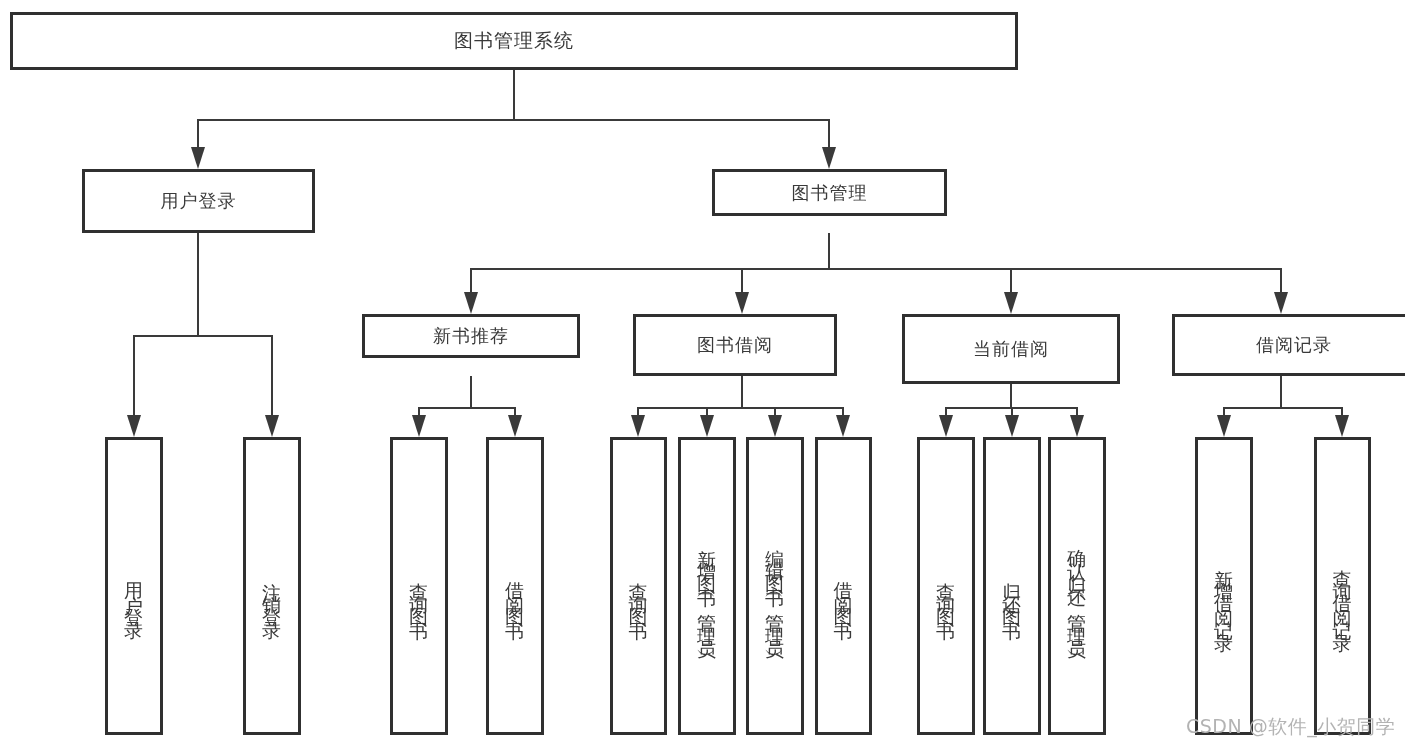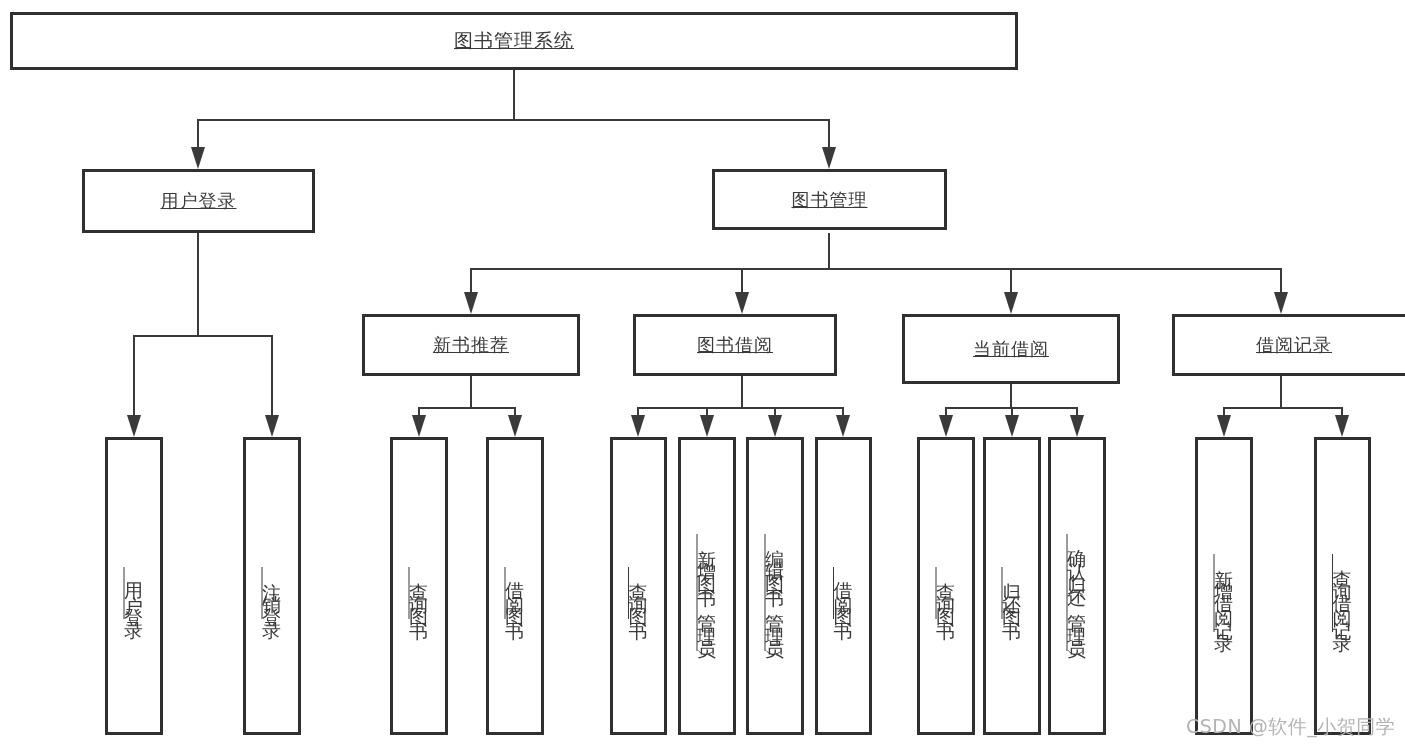--- a/index.html
+++ b/index.html
@@ -12,21 +12,21 @@
   *{box-sizing:border-box;margin:0;padding:0;}
   html,body{background:var(--background);}
   body{
     font-family:"DejaVu Sans","Liberation Sans",sans-serif;
     width:1405px;height:747px;position:relative;overflow:hidden;
   }
   .canvas{position:absolute;left:0;top:0;width:1405px;height:747px;background:var(--background);}
   .node{
     position:absolute;border:3px solid var(--box-border);background:var(--background);
     display:flex;align-items:center;justify-content:center;
-    color:var(--text);z-index:2;text-decoration:underline;
+    color:var(--text);z-index:2;
   }
   .node.h{font-size:18px;letter-spacing:1px;}
   .node.root{font-size:19px;}
   .node.v{z-index:2;}
   .vtext{
     writing-mode:vertical-rl;text-orientation:upright;
     font-size:19px;line-height:1;letter-spacing:13px;
     color:var(--text);display:block;margin-bottom:-13px;
   }
   .vline{position:absolute;width:2px;background:var(--line);z-index:1;}
@@ -51,35 +51,35 @@
 <div class="canvas">
 
   <div class="node h root" style="left:10px;top:12px;width:1008px;height:58px">图书管理系统</div>
 
   <div class="vline" style="left:513px;top:70px;height:50px"></div>
   <div class="hline" style="left:197px;top:119px;width:633px"></div>
   <div class="arrow" style="left:191px;top:120px;height:49px"></div>
   <div class="arrow" style="left:822px;top:120px;height:49px"></div>
 
   <div class="node h" style="left:82px;top:169px;width:233px;height:64px">用户登录</div>
-  <div class="node h" style="left:712px;top:169px;width:235px;height:61px">图书管理</div>
+  <div class="node h" style="left:712px;top:169px;width:235px;height:47px">图书管理</div>
 
   <div class="vline" style="left:197px;top:233px;height:104px"></div>
   <div class="hline" style="left:133px;top:335px;width:140px"></div>
   <div class="arrow" style="left:127px;top:335px;height:102px"></div>
   <div class="arrow" style="left:265px;top:335px;height:102px"></div>
 
   <div class="vline" style="left:828px;top:233px;height:37px"></div>
   <div class="hline" style="left:470px;top:268px;width:812px"></div>
   <div class="arrow" style="left:464px;top:269px;height:45px"></div>
   <div class="arrow" style="left:735px;top:269px;height:45px"></div>
   <div class="arrow" style="left:1004px;top:269px;height:45px"></div>
   <div class="arrow" style="left:1274px;top:269px;height:45px"></div>
 
-  <div class="node h" style="left:362px;top:314px;width:218px;height:62px">新书推荐</div>
+  <div class="node h" style="left:362px;top:314px;width:218px;height:44px">新书推荐</div>
   <div class="node h" style="left:633px;top:314px;width:204px;height:62px">图书借阅</div>
   <div class="node h" style="left:902px;top:314px;width:218px;height:70px">当前借阅</div>
   <div class="node h" style="left:1172px;top:314px;width:244px;height:62px">借阅记录</div>
 
   <div class="vline" style="left:470px;top:376px;height:33px"></div>
   <div class="hline" style="left:418px;top:407px;width:98px"></div>
   <div class="arrow" style="left:412px;top:408px;height:29px"></div>
   <div class="arrow" style="left:508px;top:408px;height:29px"></div>
 
   <div class="vline" style="left:741px;top:376px;height:33px"></div>

